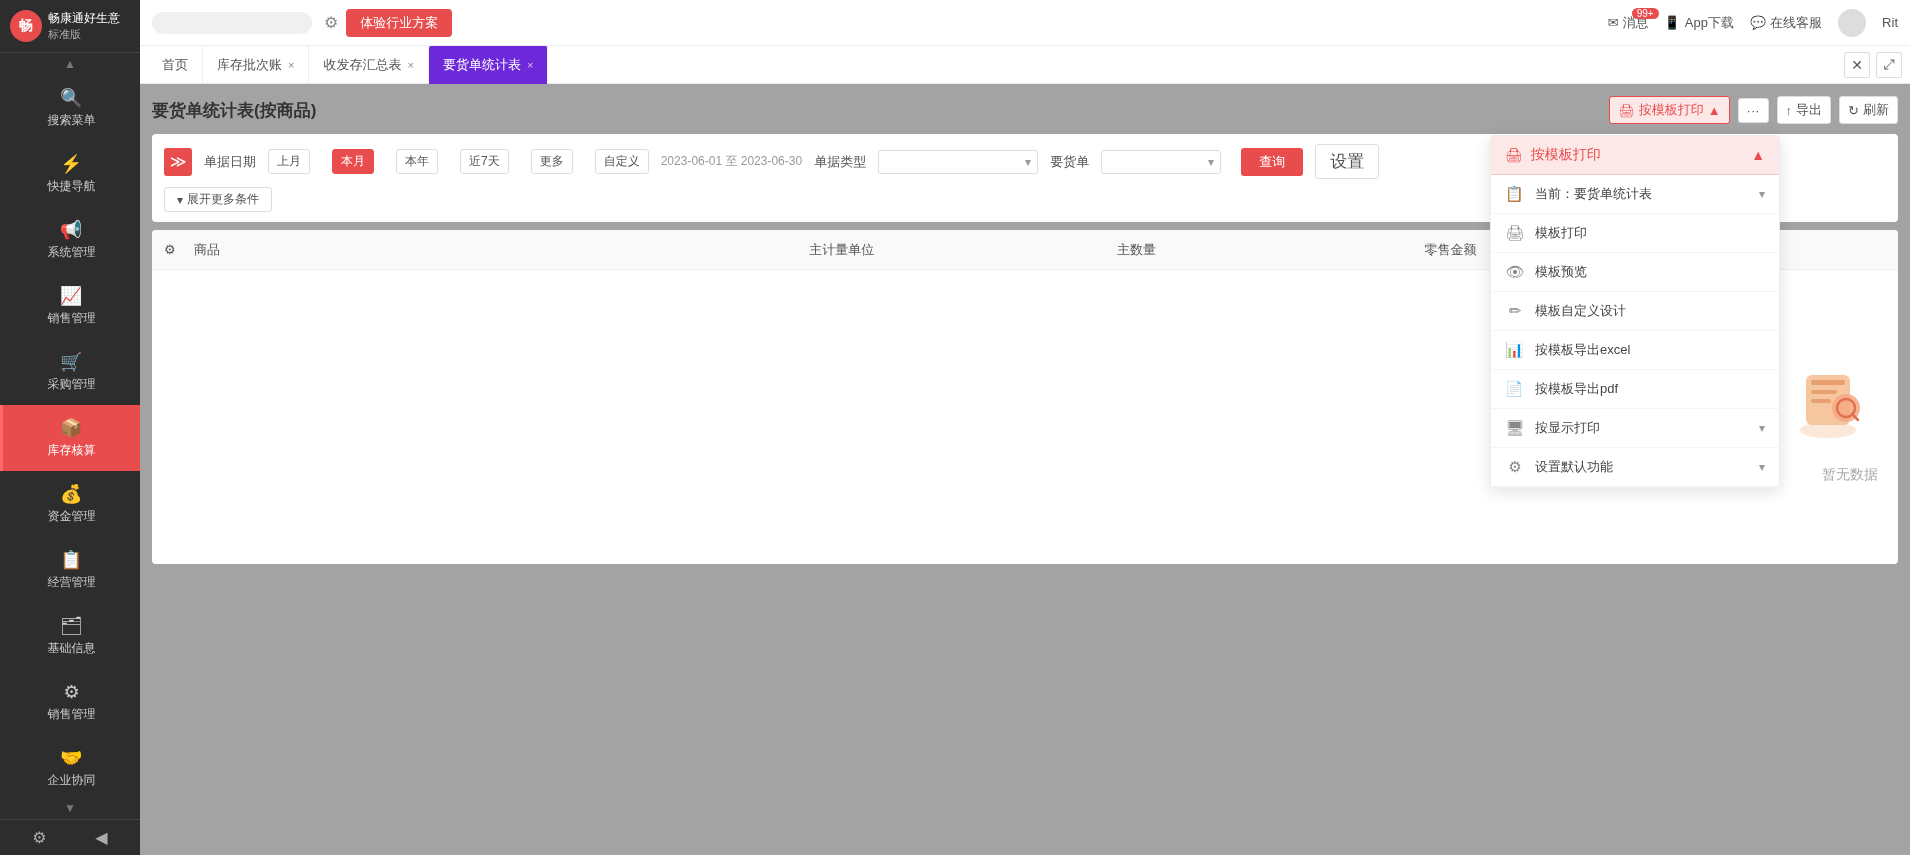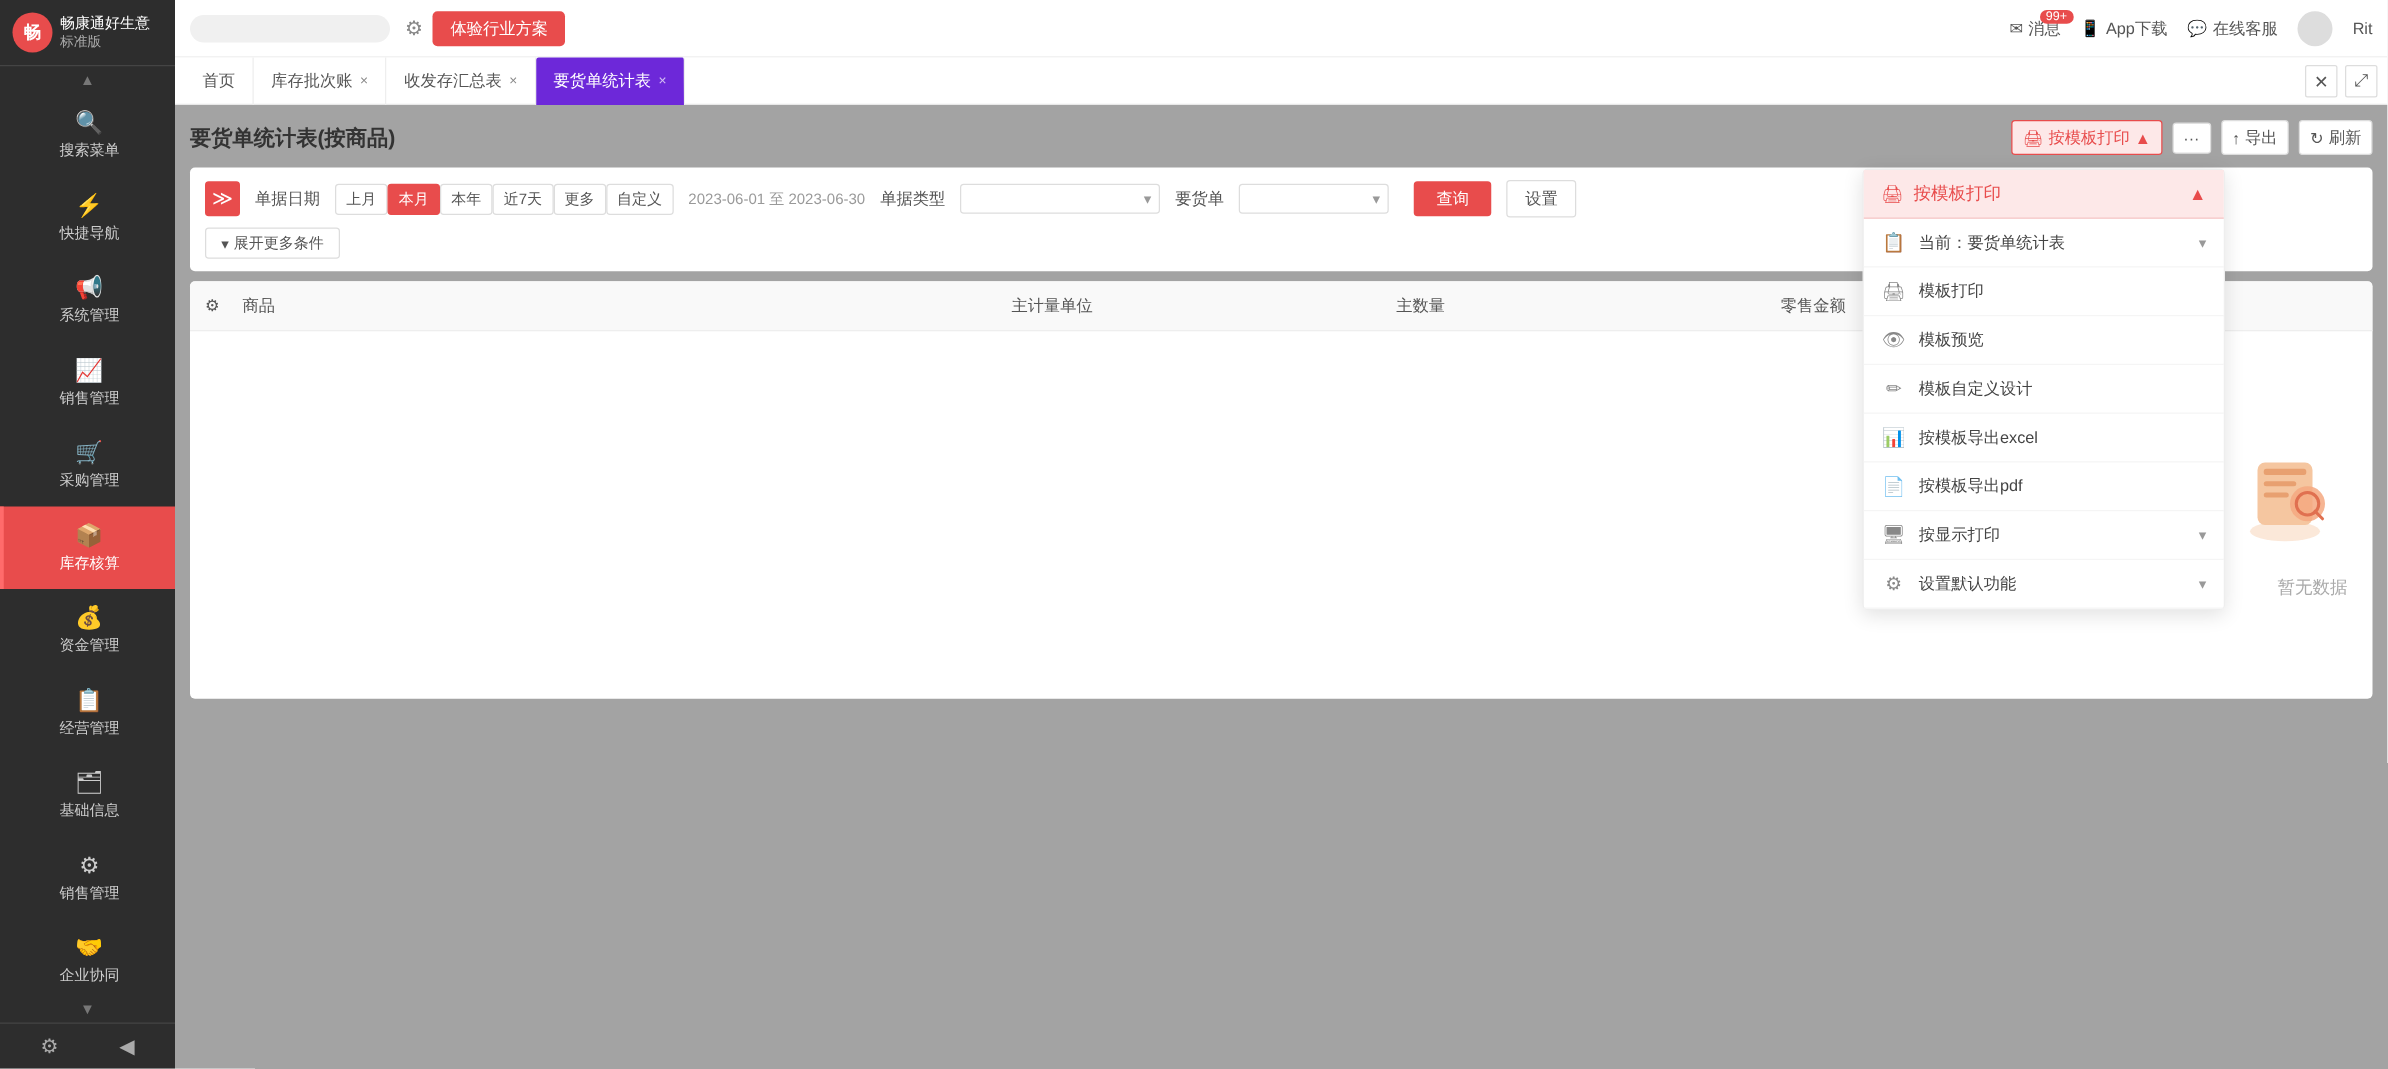--- a/index.html
+++ b/index.html
@@ -237,21 +237,21 @@
       color: white;
       display: flex; align-items: center; justify-content: center;
       border-radius: 3px;
       cursor: pointer;
       font-size: 16px;
       flex-shrink: 0;
     }
     .filter-label {
       font-size: 13px; color: #555; white-space: nowrap;
     }
-    .date-btns { display: flex; align-items: center; gap: 0; }
+    .date-btns { display: flex; align-items: center; gap: 22px; }
     .date-btn {
       padding: 3px 8px;
       border: 1px solid #ddd;
       background: #fff;
       border-radius: 3px;
       font-size: 12px;
       cursor: pointer;
       color: #555;
     }
     .date-btn.active {
@@ -550,21 +550,21 @@
           </div>
         </div>
 
         <span class="filter-label">要货单</span>
         <div class="filter-select-box" style="min-width:120px;position:relative;">
           &nbsp;
           <span style="position:absolute;right:6px;top:4px;color:#999;">▾</span>
         </div>
 
         <button style="background:#e84c4c;color:white;border:none;border-radius:3px;padding:5px 18px;font-size:13px;cursor:pointer;margin-left:8px;">查询</button>
-        <button style="background:#fff;color:#555;border:1px solid #ddd;border-radius:3px;padding:5px 14px;font-size:13px;cursor:pointer;">设置</button>
+        <button style="background:#fff;color:#555;border:1px solid #ddd;border-radius:3px;padding:5px 14px;font-size:17px;cursor:pointer;">设置</button>
       </div>
       <div class="filter-row expand-more">
         <div class="expand-more-btn">
           <span>▾</span>
           <span>展开更多条件</span>
         </div>
       </div>
     </div>
 
     <div class="table-container">

